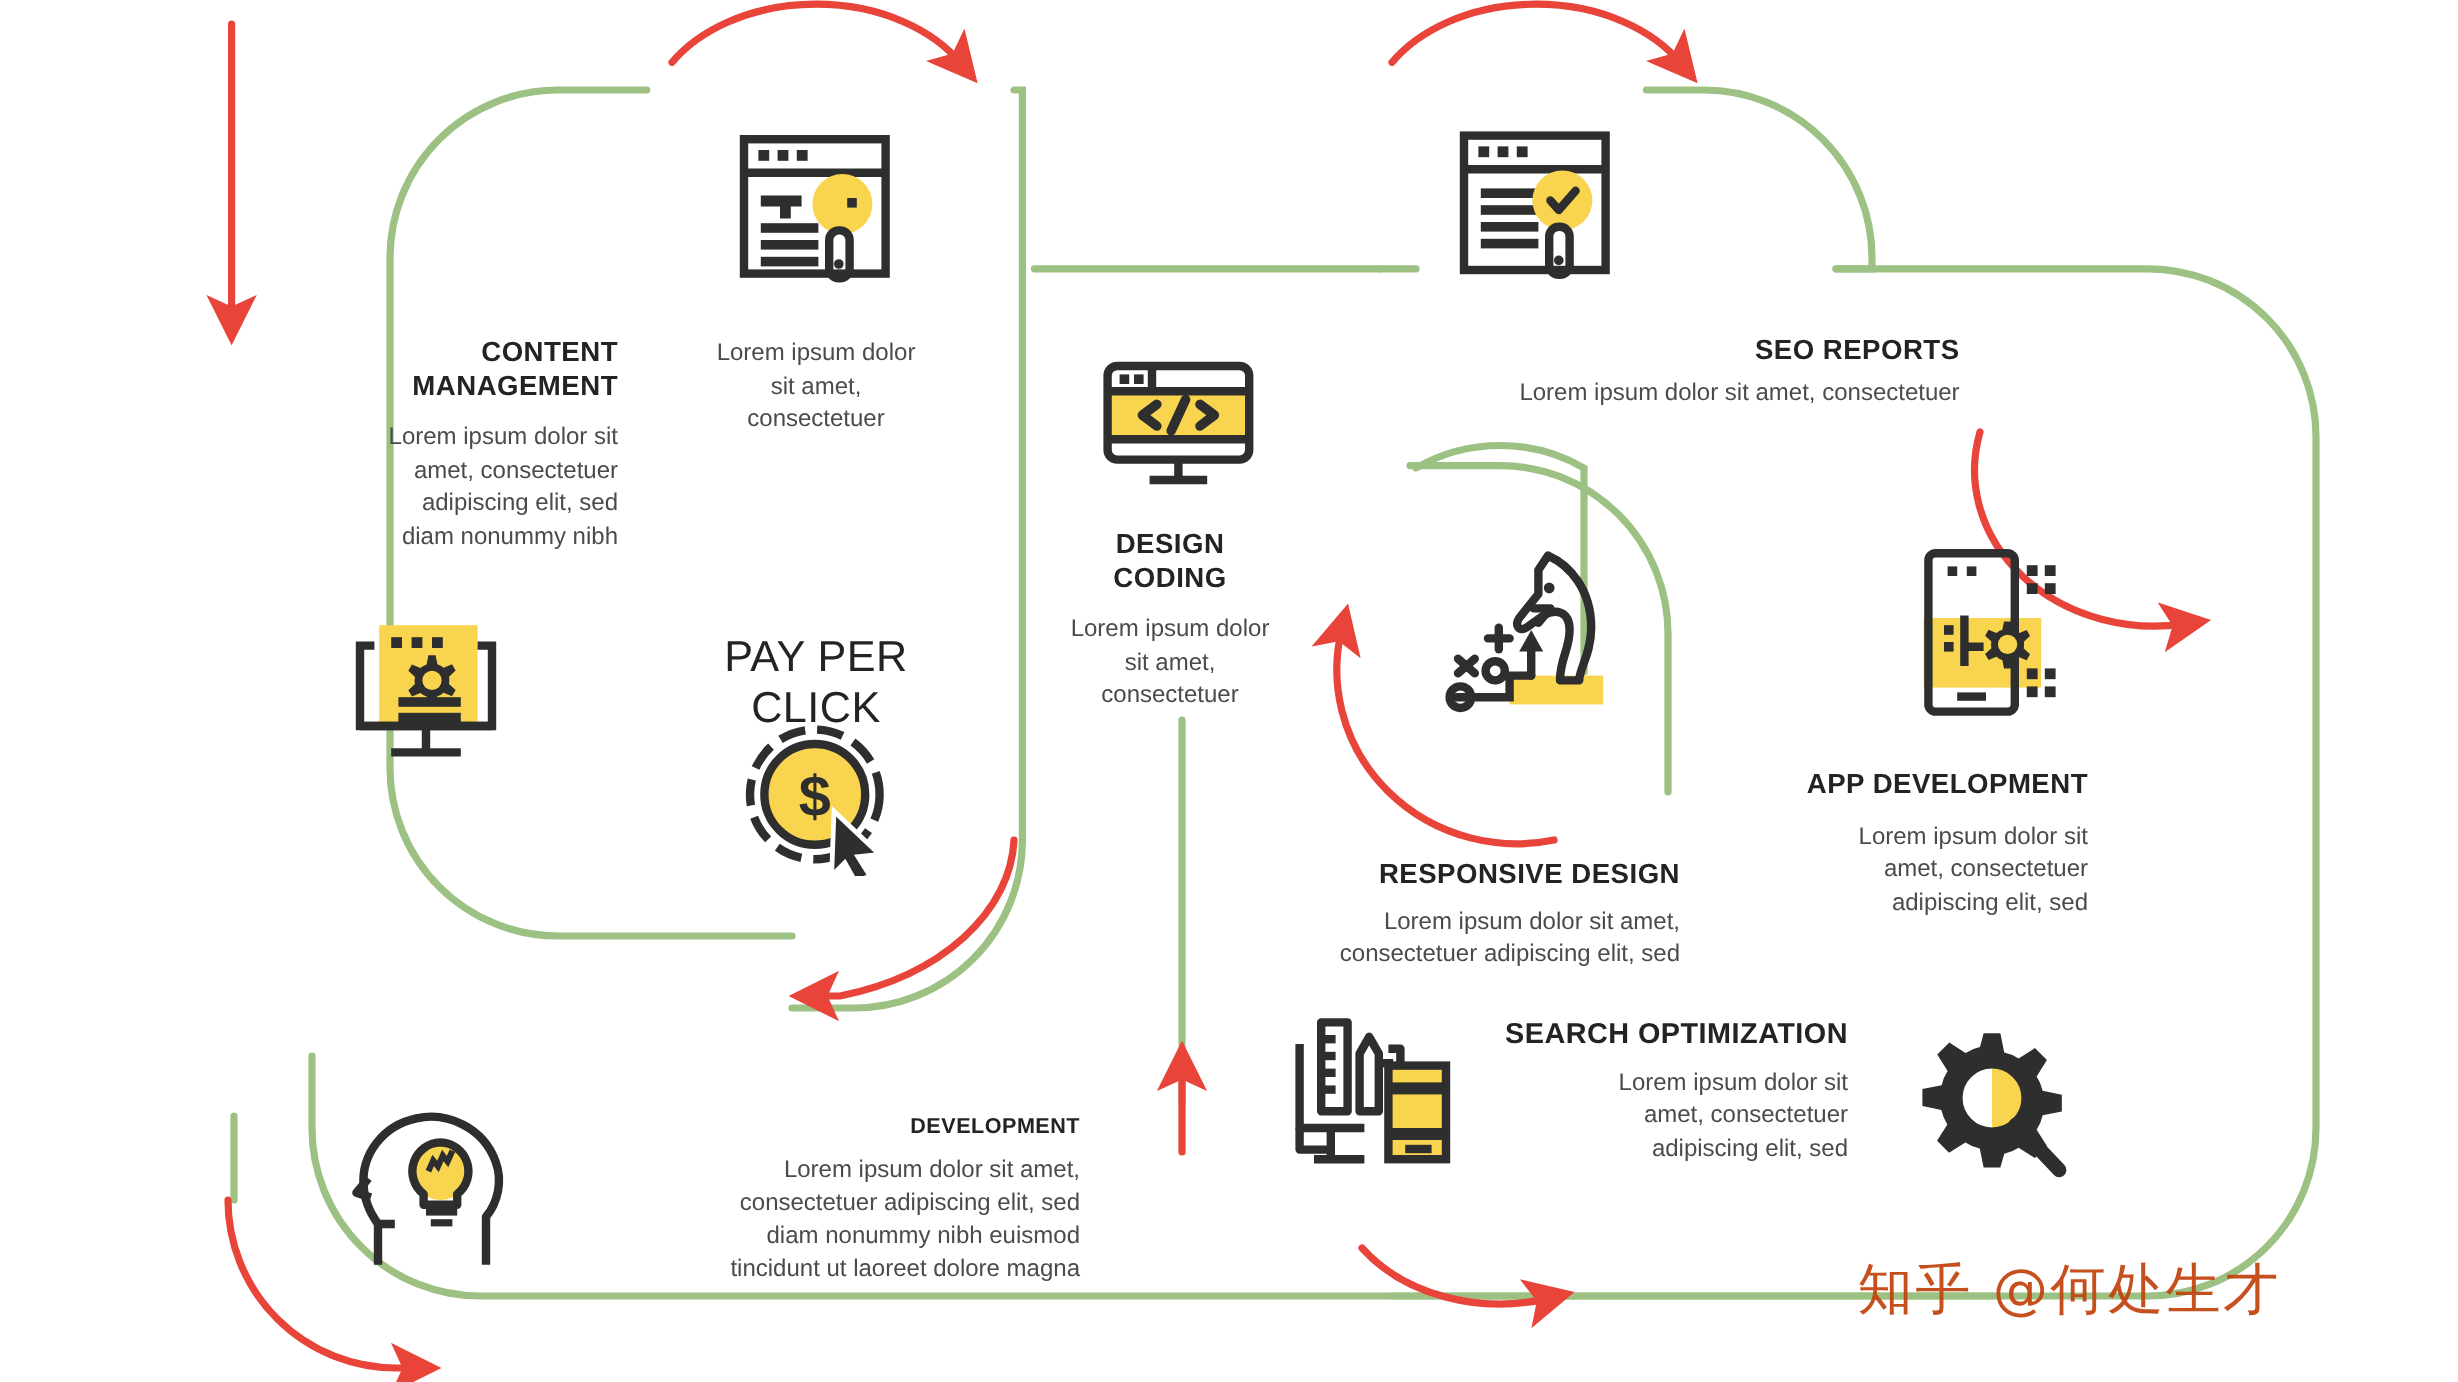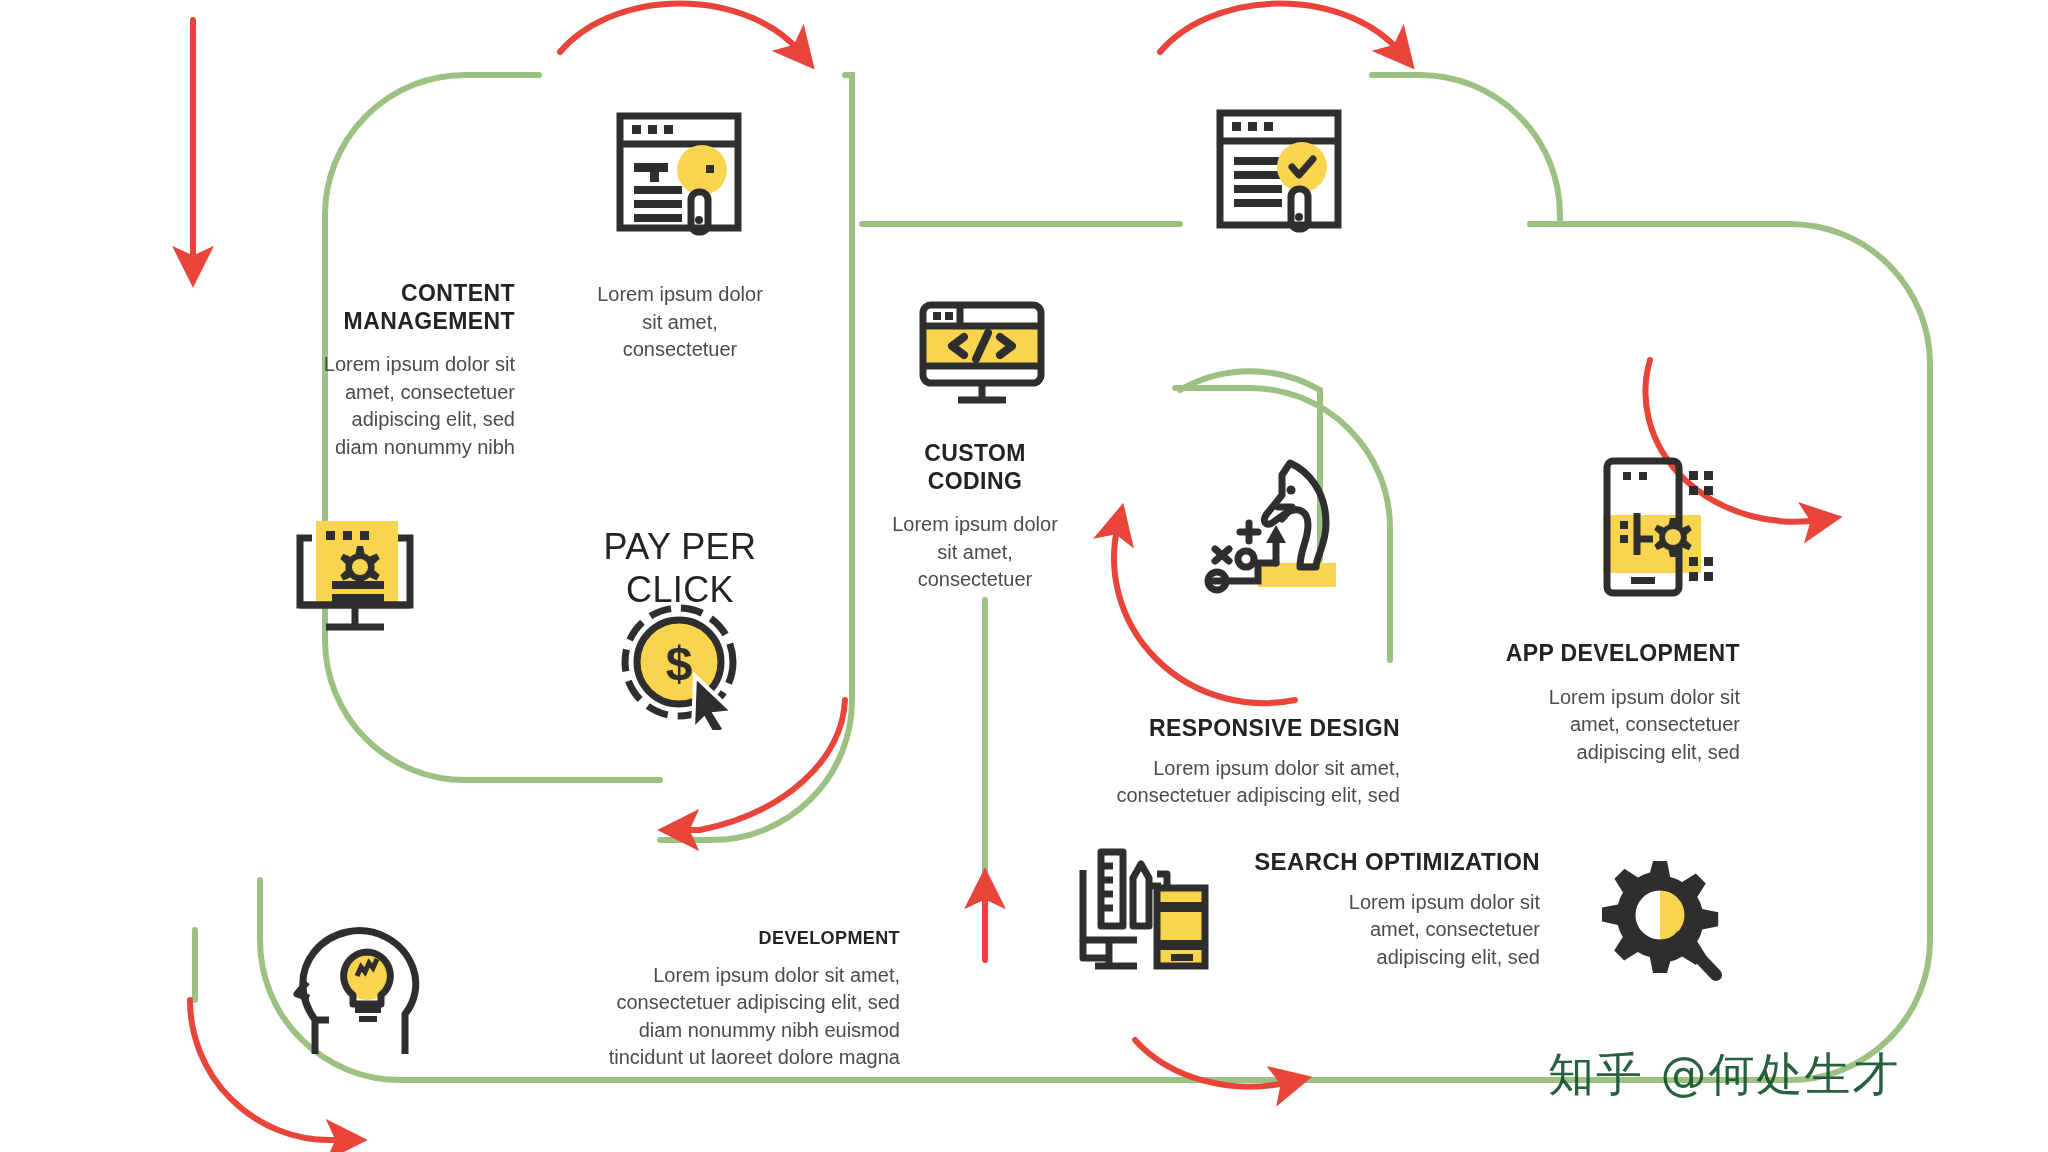--- a/index.html
+++ b/index.html
@@ -43,21 +43,21 @@
     color: #4b4b4b;
     line-height: 1.38;
     white-space: pre-line;
     font-weight: 400;
   }
   .ic {
     position: absolute;
   }
   .watermark {
     position: absolute;
-    color: #14532d;
+    color: #c2410c;
     font-family: "DejaVu Sans", sans-serif;
     font-size: 46px;
     letter-spacing: 2px;
     white-space: nowrap;
     opacity: 0.92;
   }
   
   .ta-left { text-align: right; }
   .ta-center { text-align: center; }
   .ta-right { text-align: right; }
@@ -214,21 +214,21 @@
         <rect x="45" y="12" width="8" height="8" style="display:none"></rect>
       </g>
       <g fill="none" stroke="#2e2e2e" stroke-width="8" stroke-linecap="round" stroke-linejoin="round">
         <path d="M52 37 L40 46 L52 55"></path>
         <path d="M88 37 L100 46 L88 55"></path>
         <path d="M76 33 L64 59"></path>
       </g>
     </svg>
   </div>
   <div class="node" style="left:865px; top:440px; width:220px;">
-    <div class="title ta-center" style="font-size:23px;">CUSTOM
+    <div class="title ta-center" style="font-size:23px;">DESIGN
 CODING</div>
     <div class="body ta-center" style="font-size:20px; margin-top:16px;">Lorem ipsum dolor
 sit amet,
 consectetuer</div>
   </div>
 
   <div class="ic" style="left:1210px; top:105px; width:140px; height:135px;">
     <svg viewBox="0 0 140 135" width="140" height="135">
       <rect x="10" y="8" width="118" height="112" fill="none" stroke="#2e2e2e" stroke-width="7"></rect>
       <path d="M10 36 L128 36" stroke="#2e2e2e" stroke-width="7"></path>
@@ -241,20 +241,24 @@
         <rect x="24" y="80" width="48" height="8"></rect>
         <rect x="24" y="94" width="48" height="8"></rect>
       </g>
       <circle cx="92" cy="62" r="25" fill="#f9d44f"></circle>
       <path d="M82 62 L89 70 L103 54" fill="none" stroke="#2e2e2e" stroke-width="7" stroke-linecap="round" stroke-linejoin="round"></path>
       <g fill="none" stroke="#2e2e2e" stroke-width="7">
         <rect x="81" y="84" width="17" height="40" rx="8"></rect>
       </g>
       <circle cx="89" cy="112" r="4" fill="#2e2e2e"></circle>
     </svg>
+  </div>
+  <div class="node" style="left:1173px; top:278px; width:460px;">
+    <div class="title ta-left" style="font-size:23px;">SEO REPORTS</div>
+    <div class="body ta-left" style="font-size:20px; margin-top:8px; margin-left:14px;">Lorem ipsum dolor sit amet, consectetuer</div>
   </div>
 
   <div class="ic" style="left:1204px; top:445px; width:160px; height:155px;">
     <svg viewBox="0 0 160 155" width="160" height="155">
       <rect x="54" y="118" width="78" height="24" fill="#f9d44f"></rect>
       <path d="M86 18 C 104 26, 122 46, 122 78 C 122 100, 112 112, 112 122
                L 96 122 C 96 104, 104 96, 104 80
                C 104 64, 92 62, 82 68
                L 68 78 C 62 82, 58 76, 62 70 L 78 50 L 78 30 Z" fill="none" stroke="#2e2e2e" stroke-width="7" stroke-linejoin="round"></path>
       <path d="M74 62 L88 62 L78 74" fill="none" stroke="#2e2e2e" stroke-width="7" stroke-linejoin="round" stroke-linecap="round"></path>

